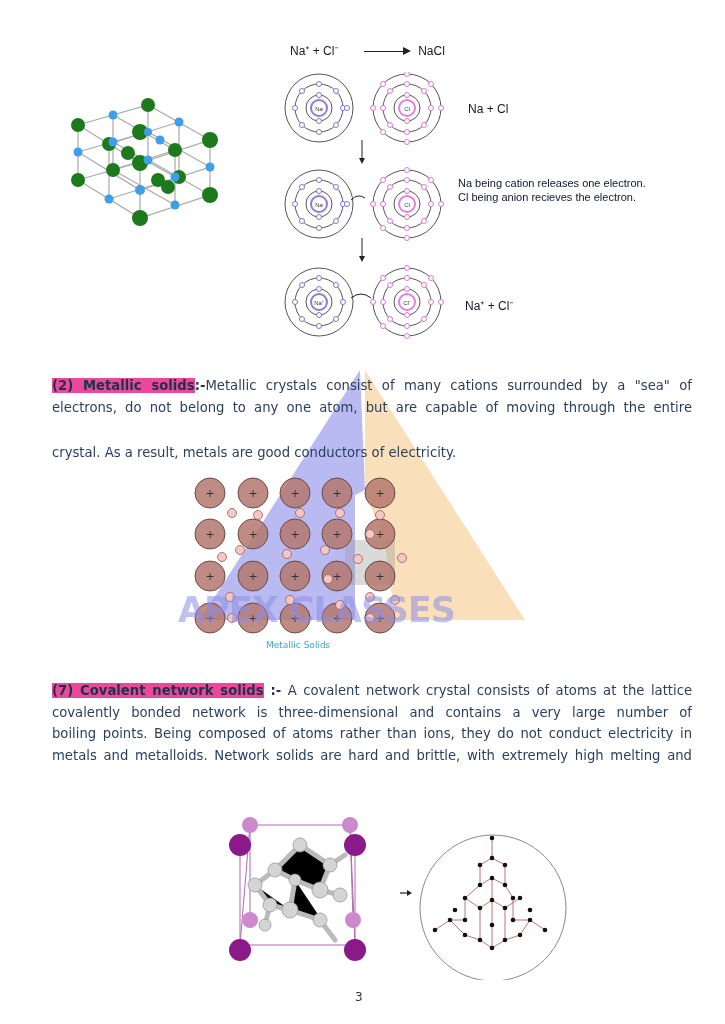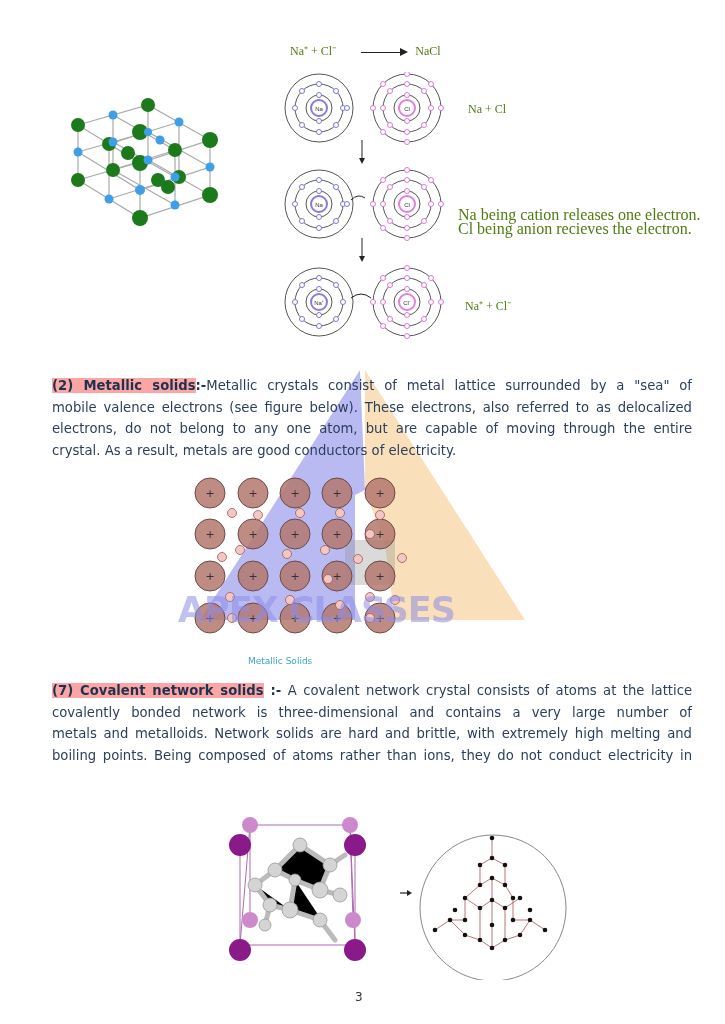--- a/index.html
+++ b/index.html
@@ -5,29 +5,29 @@
   html, body { margin: 0; padding: 0; background: #ffffff; }
   body { width: 725px; height: 1024px; position: relative; overflow: hidden; font-family: "Liberation Sans", sans-serif; }
   .page { position: absolute; left: 0; top: 0; width: 725px; height: 1024px; background: #fff; }
 
   
   .watermark { position: absolute; left: 170px; top: 370px; width: 380px; height: 280px; pointer-events: none; z-index: 1; }
   .wm-text { position: absolute; left: 178px; top: 590px; font-family: "DejaVu Sans", sans-serif; font-weight: bold; font-size: 35px; letter-spacing: -1px; color: rgba(140,140,230,0.55); z-index: 3; pointer-events: none; }
 
   
   .fig { position: absolute; z-index: 2; }
-  .serif { font-family: Liberation Serif, serif; color: #4d7c0f; }
+  .serif { font-family: Liberation Sans, sans-serif; color: #0f172a; }
 
   .para { position: absolute; left: 52px; width: 640px; font-family: "DejaVu Sans", sans-serif; font-size: 13.2px; line-height: 21.5px; color: #2b3f5c; text-align: justify; z-index: 4; }
-  .para .hl { background: #fca5a5; font-weight: bold; color: #1e3250; }
+  .para .hl { background: #ec4899; font-weight: bold; color: #1e3250; }
   .para .sep { font-weight: bold; color: #1e3250; }
   .line { display: block; text-align: justify; text-align-last: justify; white-space: nowrap; }
-  .line.last { text-align-last: left; }
-
-  .caption { position: absolute; left: 248px; top: 640px; font-size: 9px; color: #3aa6c9; font-family: "DejaVu Sans", sans-serif; z-index: 4; margin-top: 16px; }
+  .line.last { text-align-last: left; margin-top: 24px; }
+
+  .caption { position: absolute; left: 266px; top: 640px; font-size: 9px; color: #3aa6c9; font-family: "DejaVu Sans", sans-serif; z-index: 4; }
   .page-number { position: absolute; left: 355px; top: 990px; font-size: 12px; color: #333; font-family: "DejaVu Sans", sans-serif; }
 </style>
 </head>
 <body>
 
 <div class="page">
 
   <svg class="fig" style="left:60px;top:95px" width="170" height="150" viewBox="0 0 170 150">
     <g stroke="#aaa" stroke-width="1.2" fill="none">
       <path d="M18 30 L88 10 L150 45 L80 68 Z"></path>
@@ -140,35 +140,34 @@
     <path d="M68 226 Q78 218 88 226" fill="none" stroke="#222"></path>
     <text x="36" y="39" font-size="6" text-anchor="middle" fill="#333">Na</text>
     <text x="124" y="39" font-size="6" text-anchor="middle" fill="#333">Cl</text>
     <text x="36" y="135" font-size="6" text-anchor="middle" fill="#333">Na</text>
     <text x="124" y="135" font-size="6" text-anchor="middle" fill="#333">Cl</text>
     <text x="36" y="233" font-size="6" text-anchor="middle" fill="#333">Na⁺</text>
     <text x="124" y="233" font-size="6" text-anchor="middle" fill="#333">Cl⁻</text>
   </svg>
 
   <div class="fig serif" style="left:468px;top:102px;font-size:12px;text-align:right;">Na  +  Cl</div>
-  <div class="fig serif" style="left:458px;top:208px;font-size:16px;line-height:14px;">
+  <div class="fig serif" style="left:458px;top:176px;font-size:11px;line-height:14px;">
     <div>Na  being  cation releases one electron.</div>
     <div>Cl   being  anion recieves the electron.</div>
   </div>
   <div class="fig serif" style="left:465px;top:297px;font-size:12px;">Na⁺  +  Cl⁻</div>
 
   <svg class="watermark" viewBox="0 0 380 280">
     <polygon points="190,0 30,250 185,250 185,125 195,120" fill="rgba(140,140,235,0.6)"></polygon>
     <polygon points="195,0 355,250 225,250 215,175 195,120" fill="rgba(245,201,140,0.6)"></polygon>
     <rect x="175" y="170" width="50" height="45" fill="rgba(150,150,150,0.35)"></rect>
   </svg>
 
   <div class="para" style="top:375px;">
-    <span class="line"><span class="hl">(2) Metallic solids</span><span class="sep">:-</span><span>Metallic crystals consist of metal lattice surrounded by a "sea" of</span></span>
-    <span class="line">mobile valence electrons (see figure below). These electrons, also referred to as delocalized</span>
+    <span class="line"><span class="hl">(2) Metallic solids</span><span class="sep">:-</span><span>Metallic crystals consist of many cations surrounded by a "sea" of</span></span>
     <span class="line">electrons, do not belong to any one atom, but are capable of moving through the entire</span>
     <span class="line last">crystal. As a result, metals are good conductors of electricity.</span>
   </div>
 
   <svg class="fig" style="left:190px;top:475px;z-index:2" width="225" height="165" viewBox="0 0 225 165">
     <g fill="rgba(180,120,110,0.85)" stroke="#6a4a48" stroke-width="1">
       <circle cx="20" cy="18" r="15"></circle>
         <circle cx="63" cy="18" r="15"></circle>
         <circle cx="105" cy="18" r="15"></circle>
         <circle cx="147" cy="18" r="15"></circle>
@@ -234,22 +233,22 @@
         <circle cx="205" cy="125" r="4.5"></circle>
     </g>
   </svg>
 
   <div class="wm-text">APEX CLASSES</div>
   <div class="caption">Metallic Solids</div>
 
   <div class="para" style="top:680px;">
     <span class="line"><span class="hl">(7) Covalent network solids</span><span class="sep"> :-</span><span> A covalent network crystal consists of atoms at the lattice</span></span>
     <span class="line">covalently bonded network is three-dimensional and contains a very large number of</span>
+    <span class="line">boiling points. Being composed of atoms rather than ions, they do not conduct electricity in</span>
     <span class="line">metals and metalloids. Network solids are hard and brittle, with extremely high melting and</span>
-    <span class="line">boiling points. Being composed of atoms rather than ions, they do not conduct electricity in</span>
   </div>
 
   <svg class="fig" style="left:215px;top:815px" width="160" height="160" viewBox="0 0 160 160">
     <g stroke="#b06ab0" stroke-width="1" fill="none">
       <path d="M35 10 L135 10 L140 130 L25 130 Z"></path>
       <path d="M25 30 L25 130 M140 30 L140 130"></path>
       <path d="M35 10 L35 105 M135 10 L138 105"></path>
     </g>
     <g stroke="#bbb" stroke-width="5" stroke-linecap="round">
       <path d="M60 55 L85 30 L115 50 L105 75 L80 65 Z"></path>

